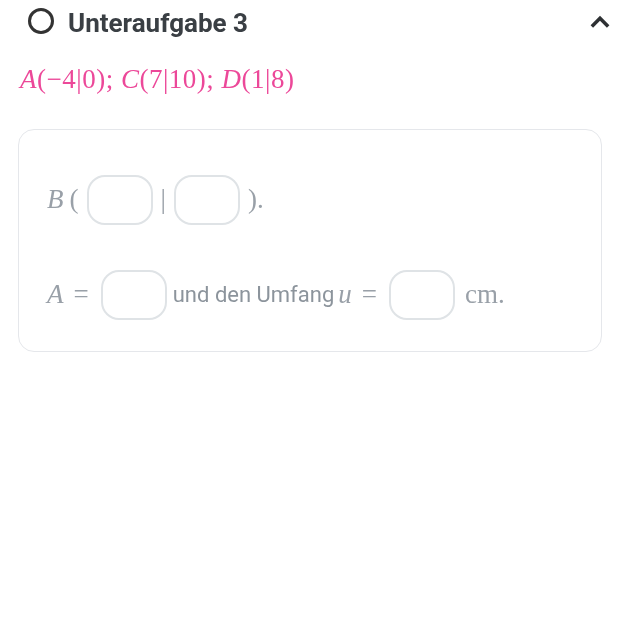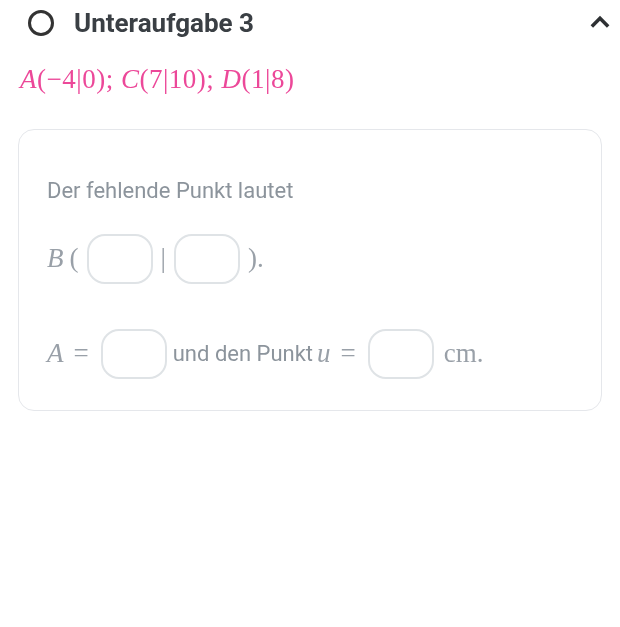--- a/index.html
+++ b/index.html
@@ -12,22 +12,21 @@
     overflow: hidden;
   }
   .header {
     display: flex;
     align-items: center;
     justify-content: space-between;
     padding: 8px 10px 12px 28px;
   }
   .header-left {
     display: flex;
-    align-items: center;
-    gap: 20px;
+    gap: 14px;
   }
   .circle-indicator {
     width: 26px;
     height: 26px;
     border: 3px solid #333;
     border-radius: 50%;
     flex-shrink: 0;
   }
   .title {
     font-size: 26px;
@@ -105,35 +104,34 @@
         <polyline points="5 15 12 8 19 15"></polyline>
       </svg>
   </span>
 </div>
 
 <div class="given">
   <span class="mi">A</span><span class="upright">(</span><span class="upright">−4</span><span class="upright">|</span><span class="upright">0</span><span class="upright">); </span><span class="mi">C</span><span class="upright">(</span><span class="upright">7</span><span class="upright">|</span><span class="upright">10</span><span class="upright">); </span><span class="mi">D</span><span class="upright">(</span><span class="upright">1</span><span class="upright">|</span><span class="upright">8</span><span class="upright">)</span>
 </div>
 
 <div class="answer-card">
-  <div class="prompt">Der fehlende Punkt lautet</div>
 
   <div class="math-line">
     <span class="mi">B</span>
     <span class="sep rm">(</span>
     <span class="inputpill"></span>
     <span class="sep rm">|</span>
     <span class="inputpill"></span>
     <span class="sep rm">).</span>
   </div>
 
 
   <div class="math-line last">
     <span class="mi">A</span>
     <span class="rm" style="margin:0 6px">=</span>
     <span class="inputpill"></span>
-    <span class="textspan"> und den Punkt </span>
+    <span class="textspan"> und den Umfang </span>
     <span class="mi">u</span>
     <span class="rm" style="margin:0 6px">=</span>
     <span class="inputpill"></span>
     <span class="rm" style="margin-left:4px"><span>cm</span><span>.</span></span>
   </div>
 </div>
 
 </body></html>

